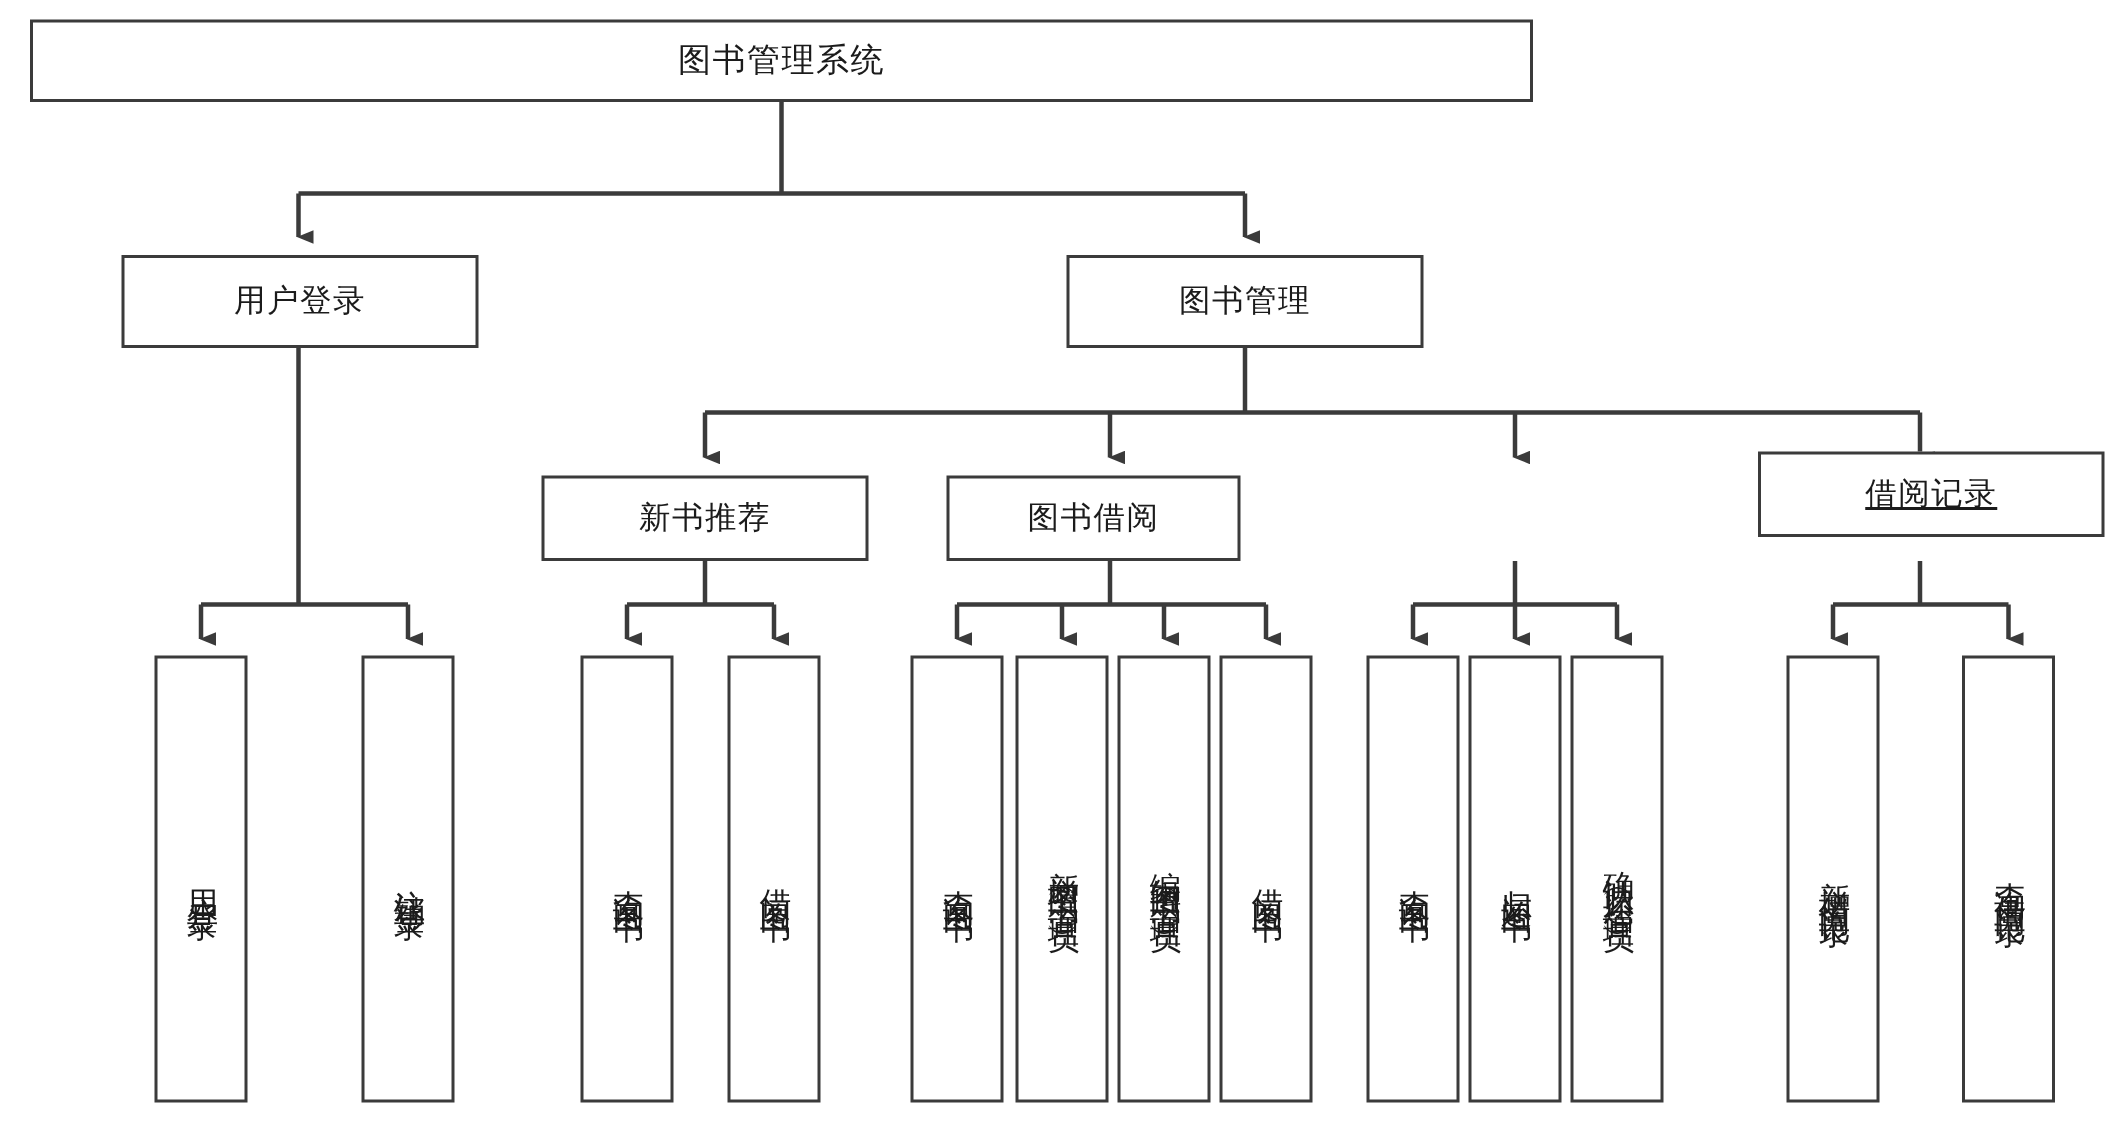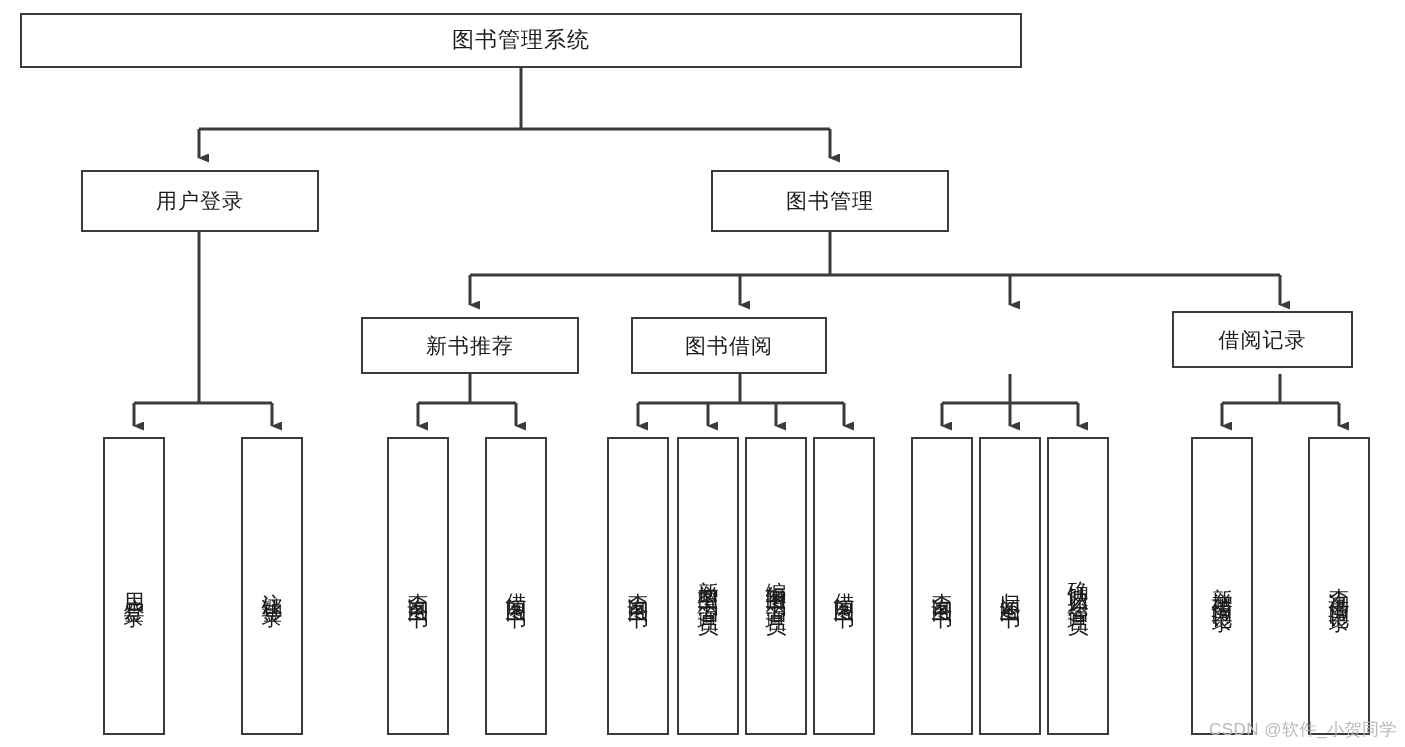--- a/index.html
+++ b/index.html
@@ -124,21 +124,21 @@
     </g>
   </svg>
 
   <div class="node horiz root" style="left:20px; top:13px; width:1002px; height:55px;">图书管理系统</div>
 
   <div class="node horiz" style="left:81px; top:170px; width:238px; height:62px;">用户登录</div>
   <div class="node horiz" style="left:711px; top:170px; width:238px; height:62px;">图书管理</div>
 
   <div class="node horiz" style="left:361px; top:317px; width:218px; height:57px;">新书推荐</div>
   <div class="node horiz" style="left:631px; top:317px; width:196px; height:57px;">图书借阅</div>
-  <div class="node horiz" style="left:1172px; top:311px; width:181px; height:57px;">借阅记录</div>
+  <div class="node horiz" style="left:1172px; top:301px; width:231px; height:57px;text-decoration:underline;">借阅记录</div>
 
   <div class="node vert" style="left:103px; top:437px; width:62px; height:298px;">
     <span class="vtext">用户登录</span>
   </div>
   <div class="node vert" style="left:241px; top:437px; width:62px; height:298px;">
     <span class="vtext">注销登录</span>
   </div>
 
   <div class="node vert" style="left:387px; top:437px; width:62px; height:298px;">
     <span class="vtext">查询图书</span>
@@ -170,15 +170,14 @@
     <span class="vtext">确认归还（管理员）</span>
   </div>
 
   <div class="node vert" style="left:1191px; top:437px; width:62px; height:298px;">
     <span class="vtext">新增借阅记录</span>
   </div>
   <div class="node vert" style="left:1308px; top:437px; width:62px; height:298px;">
     <span class="vtext">查询借阅记录</span>
   </div>
 
-  <div class="watermark">CSDN @软件_小贺同学</div>
 
 </div>
 
 </body></html>

